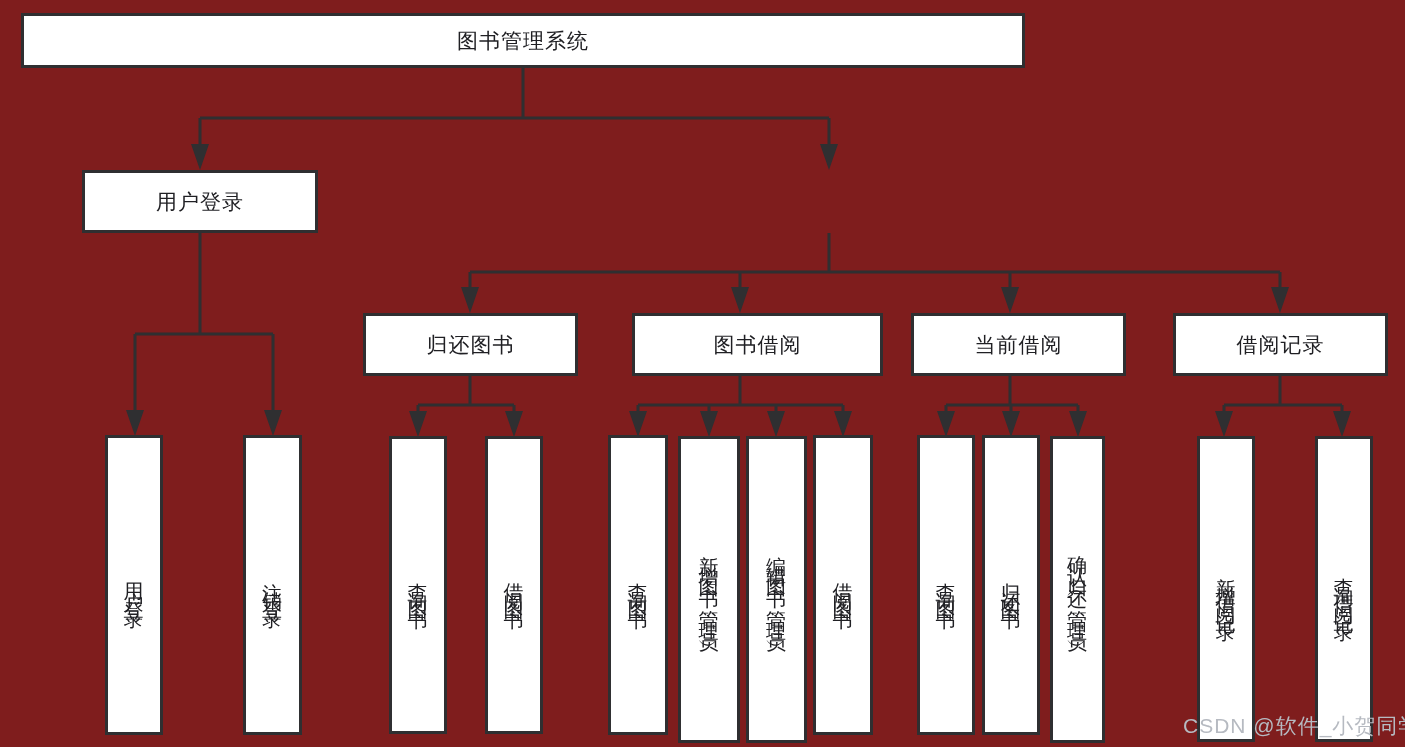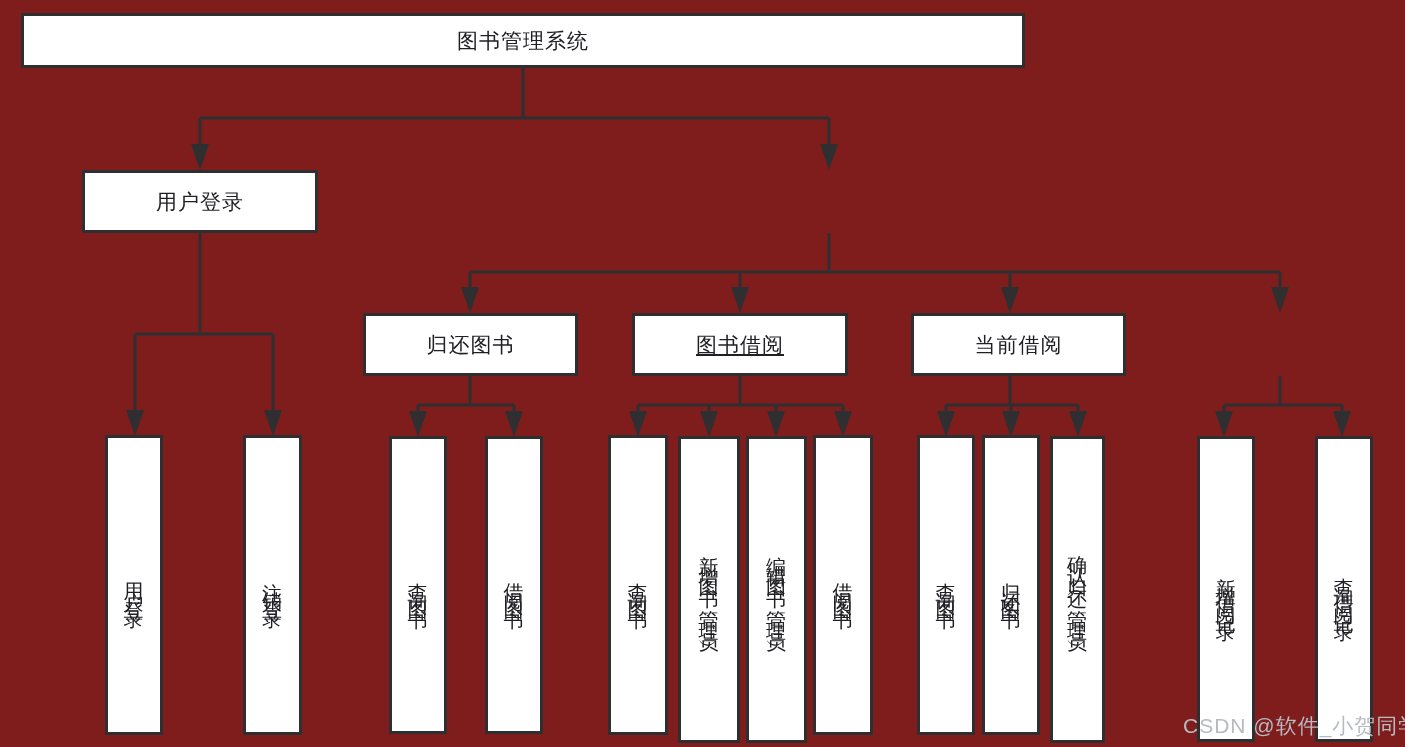--- a/index.html
+++ b/index.html
@@ -91,22 +91,23 @@
       <polygon points="1215,411 1233,411 1224,437"></polygon>
       <polygon points="1333,411 1351,411 1342,437"></polygon>
     </g>
   </svg>
 
   <div class="box-h" style="left:21px;top:13px;width:1004px;height:55px;">图书管理系统</div>
 
   <div class="box-h" style="left:82px;top:170px;width:236px;height:63px;">用户登录</div>
 
   <div class="box-h" style="left:363px;top:313px;width:215px;height:63px;">归还图书</div>
-  <div class="box-h" style="left:632px;top:313px;width:216px;height:63px;text-decoration:underline;">图书借阅</div>
+  <div class="box-h" style="left:632px;top:313px;width:251px;height:63px;">图书借阅</div>
   <div class="box-h" style="left:903px;top:313px;width:215px;height:63px;margin-left:8px;">当前借阅</div>
+  <div class="box-h" style="left:1173px;top:313px;width:215px;height:63px;">借阅记录</div>
 
   <div class="box-v" style="left:105px;top:435px;width:58px;height:300px;">
     <span>用户登录</span>
   </div>
   <div class="box-v" style="left:243px;top:435px;width:59px;height:300px;">
     <span>注销登录</span>
   </div>
 
   <div class="box-v" style="left:389px;top:436px;width:58px;height:298px;">
     <span>查询图书</span>

